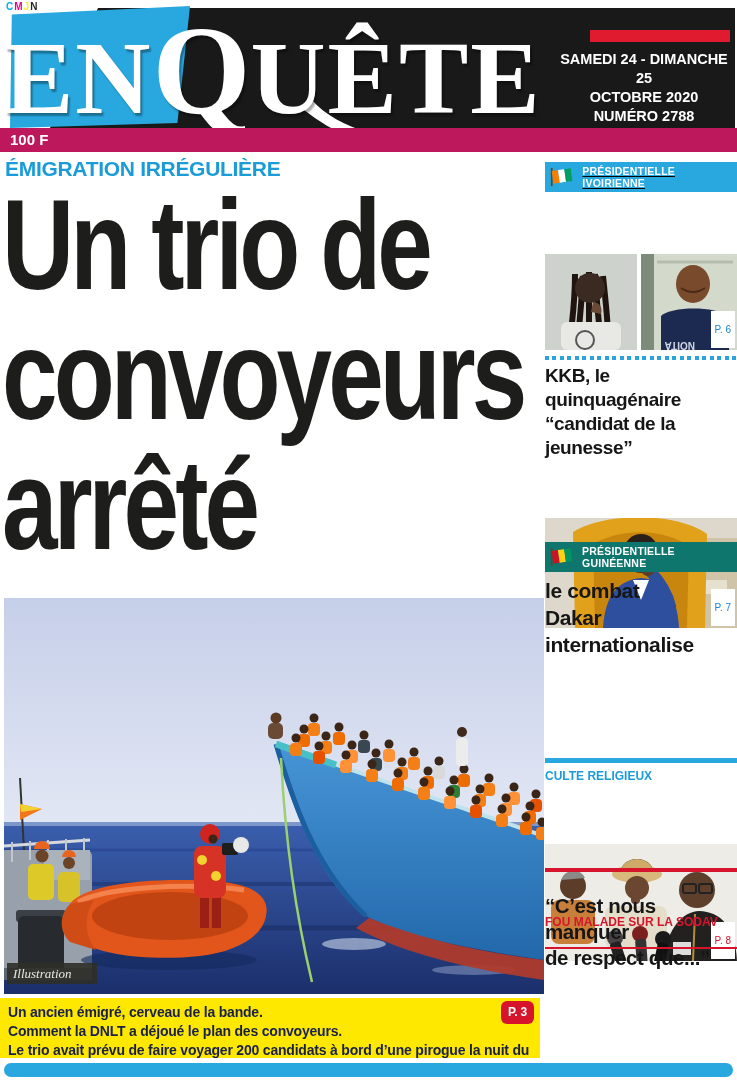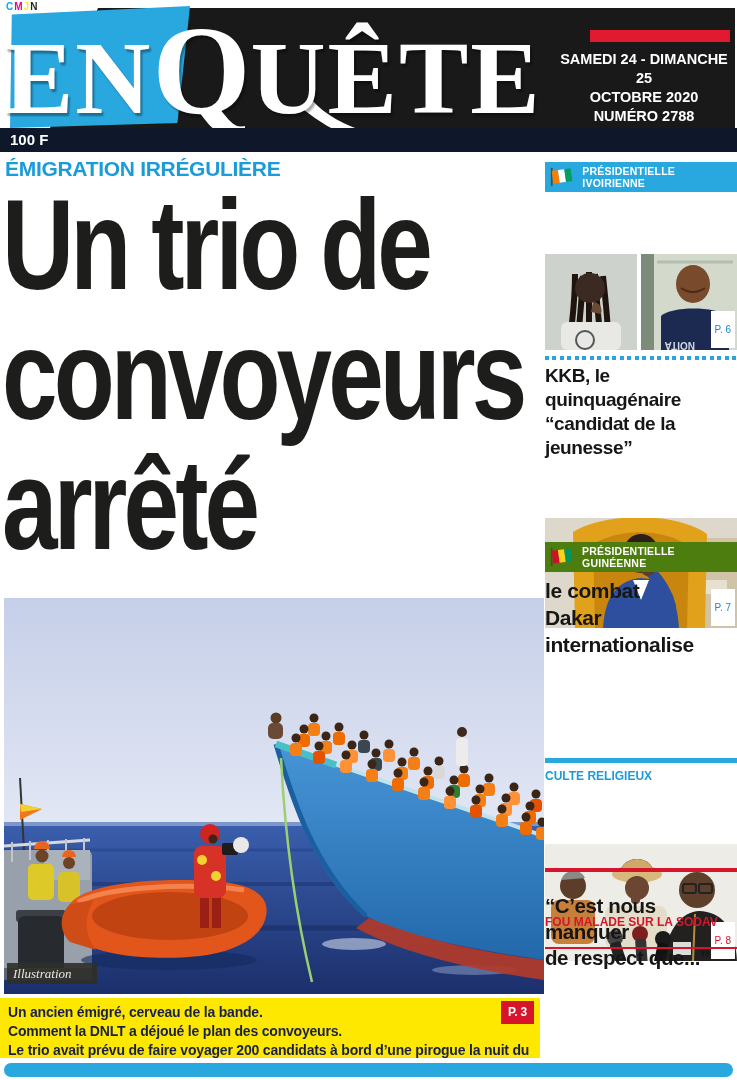--- a/index.html
+++ b/index.html
@@ -9,21 +9,21 @@
   
   .cmjn{position:absolute;left:6px;top:1px;font-size:10px;font-weight:bold;letter-spacing:1px;}
   .cmjn .c{color:#00aeef}.cmjn .m{color:#ec008c}.cmjn .j{color:#f9ed32}.cmjn .n{color:#231f20}
 
   
   .masthead{position:absolute;left:0;top:0;width:737px;height:154px;}
   .mh-black{position:absolute;left:50px;top:8px;width:685px;height:120px;background:#191919;
             clip-path:polygon(7% 0,100% 0,100% 100%,0 100%);}
   .mh-blue{position:absolute;left:10px;top:6px;width:180px;height:122px;background:#29a8e0;
            clip-path:polygon(1% 7%,100% 0,93% 96%,0 100%);}
-  .mh-strip{position:absolute;left:0;top:128px;width:737px;height:24px;background:#0f172a;}
+  .mh-strip{position:absolute;left:0;top:128px;width:737px;height:24px;background:#be185d;}
   .price{position:absolute;left:10px;top:3px;color:#fff;font-size:15px;font-weight:bold;}
   .mh-redbar{position:absolute;left:590px;top:30px;width:140px;height:12px;background:#e01b2f;}
   .date-block{position:absolute;left:558px;top:50px;width:172px;text-align:center;color:#fff;
               font-size:14.5px;line-height:19px;font-weight:bold;}
   .logo{position:absolute;left:4px;top:8px;display:flex;align-items:baseline;color:#fff;
         font-family:"Liberation Serif",serif;font-weight:bold;line-height:1;
         text-shadow:2px 3px 2px rgba(0,0,0,.35);}
   .lg-a{font-size:104px;letter-spacing:2px;}
   .lg-q{font-size:126px;letter-spacing:0;}
   .lg-b{font-size:104px;letter-spacing:2px;}
@@ -32,27 +32,27 @@
   
   .kicker{position:absolute;left:5px;top:157px;color:#1b9cd9;font-size:21px;font-weight:800;letter-spacing:-.3px;}
   .headline{position:absolute;left:2px;top:180px;width:690px;margin:0;color:#1d1d1b;
             font-size:128px;line-height:130px;font-weight:bold;letter-spacing:-5px;
             transform:scaleX(.78);transform-origin:0 0;}
   .lead-photo{position:absolute;left:4px;top:598px;width:631px;height:396px;margin:0;}
   .summary{position:absolute;left:0;top:998px;width:540px;height:60px;background:#ffe800;
            box-sizing:border-box;padding:5px 8px;color:#18204a;font-size:14px;line-height:19px;
            font-weight:bold;letter-spacing:-.2px;}
   .badge-p3{position:absolute;top:3px;right:6px;background:#d6152c;color:#fff;
-            font-size:12px;font-weight:bold;padding:2px 7px;}
+            font-size:12px;font-weight:bold;padding:2px 7px;border-radius:6px;}
   .bottom-bar{position:absolute;left:4px;right:4px;bottom:3px;height:14px;background:#29a8e0;border-radius:7px;}
 
   
   .sb{position:absolute;left:545px;width:192px;}
   .sect-bar{height:30px;display:flex;align-items:center;gap:6px;padding-left:4px;box-sizing:border-box;}
-  .sect-bar.blue{background:#29a8e0;} .sect-bar.red{background:#4d7c0f;}
+  .sect-bar.blue{background:#29a8e0;text-decoration:underline;} .sect-bar.red{background:#0f766e;}
   .sect-bar span{color:#fff;font-size:10.5px;font-weight:bold;letter-spacing:.2px;}
   .sb-title{color:#161616;font-weight:bold;letter-spacing:-.4px;}
   .t1{font-size:19.5px;line-height:24px;}
   .t2{font-size:19px;line-height:24px;}
   .t3{font-size:21px;line-height:27px;}
   .t5{font-size:20.5px;line-height:26px;}
   .sb-kicker-blue{color:#1b9cd9;font-size:12px;font-weight:bold;}
   .sb-kicker-red{color:#d6152c;font-size:12px;font-weight:bold;margin-top:36px;}
   .sb-photo{position:relative;}
   .sb-photo svg{display:block;}

